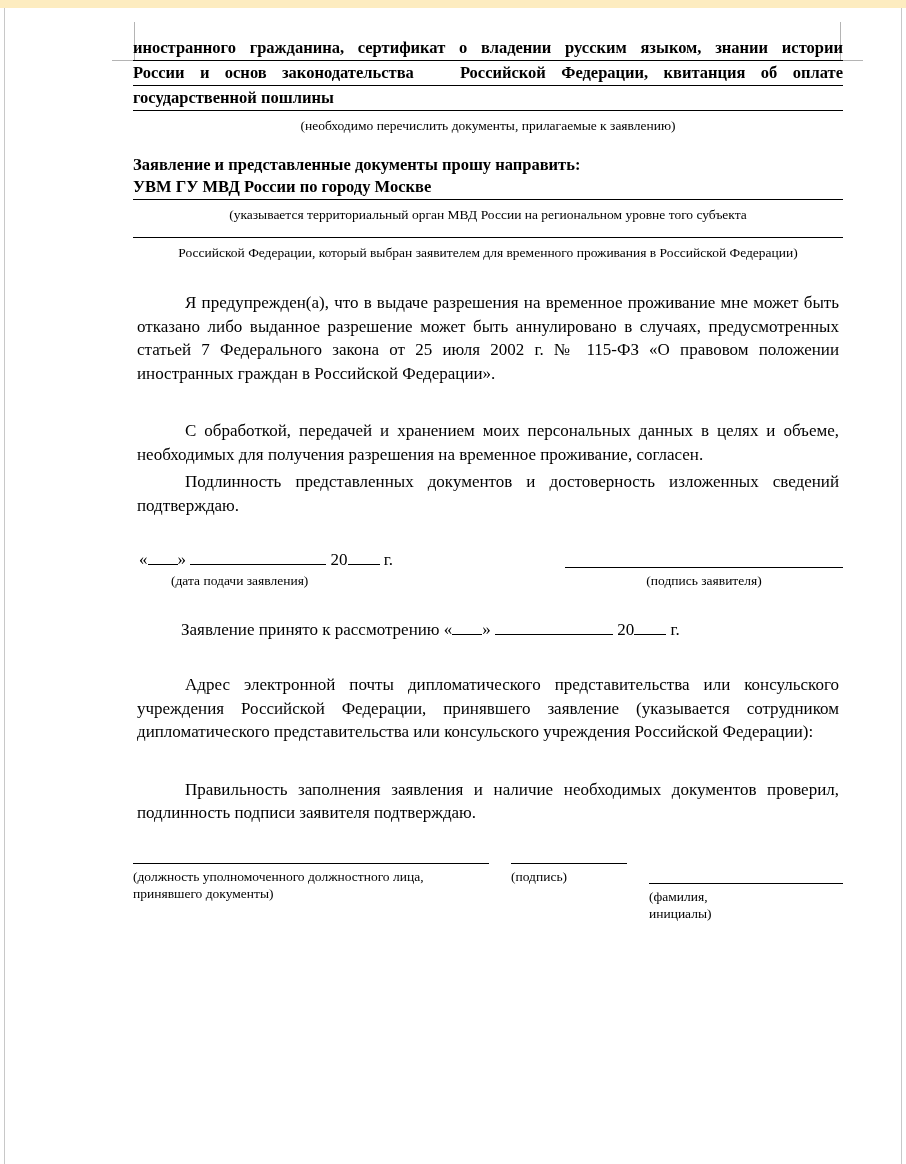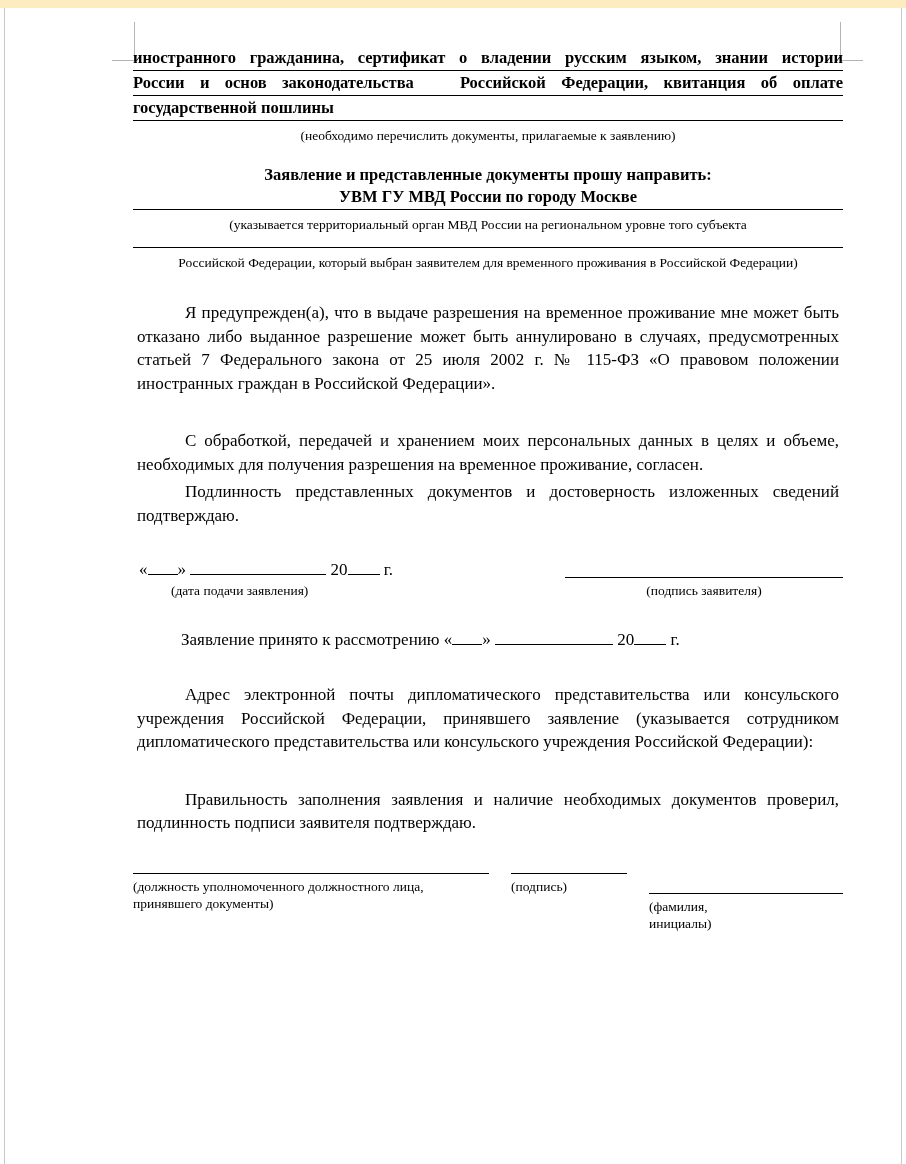--- a/index.html
+++ b/index.html
@@ -51,21 +51,21 @@
   .margin-mark.tr {
     left: 840px; top: 22px;
     border-left: 1px solid #b4b4b4;
     border-bottom: 1px solid #b4b4b4;
   }
 
   
   .doc {
     position: absolute;
     left: 133px;
-    top: 46px;
+    top: 36px;
     width: 710px;
   }
 
   .fill-line {
     font-size: 16.5px;
     font-weight: bold;
     line-height: 23px;
     text-align: justify;
     text-align-last: justify;
     border-bottom: 1.6px solid #000;
@@ -80,21 +80,20 @@
     font-size: 13.5px;
     line-height: 16px;
     text-align: center;
     margin-top: 7px;
   }
 
   .hdr-bold {
     font-size: 16.5px;
     font-weight: bold;
     line-height: 22px;
-    text-align: center;
   }
   .hdr-bold.underlined {
     border-bottom: 1.6px solid #000;
     padding-bottom: 1px;
   }
 
   .rule {
     border-top: 1.3px solid #000;
     height: 0;
     font-size: 0;

